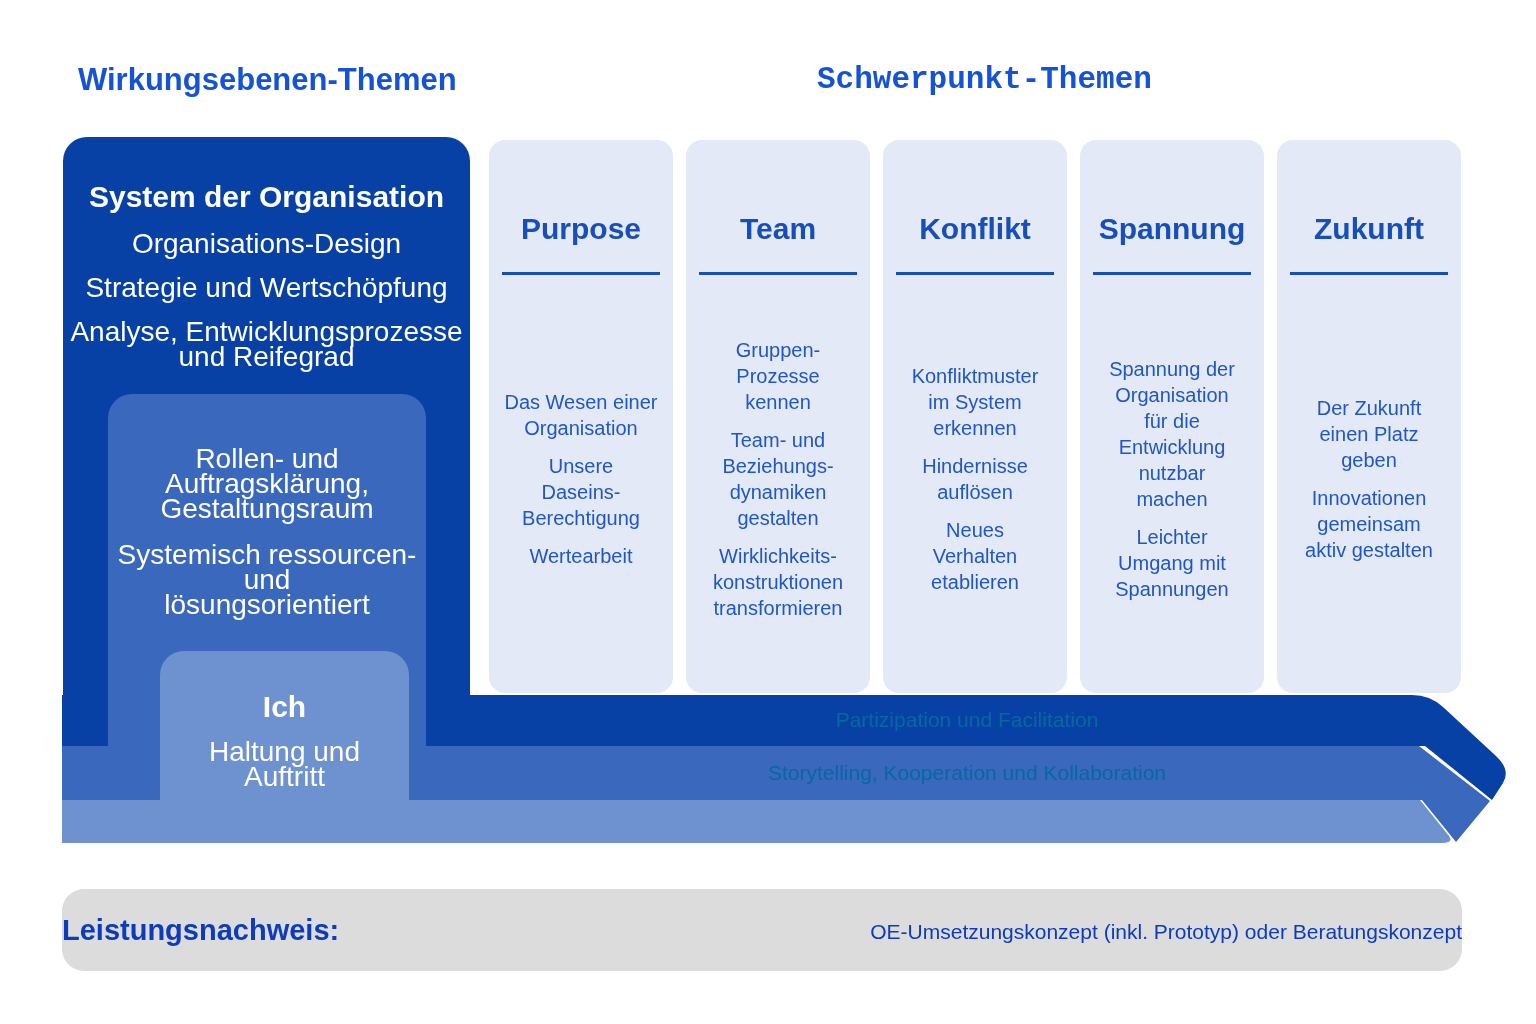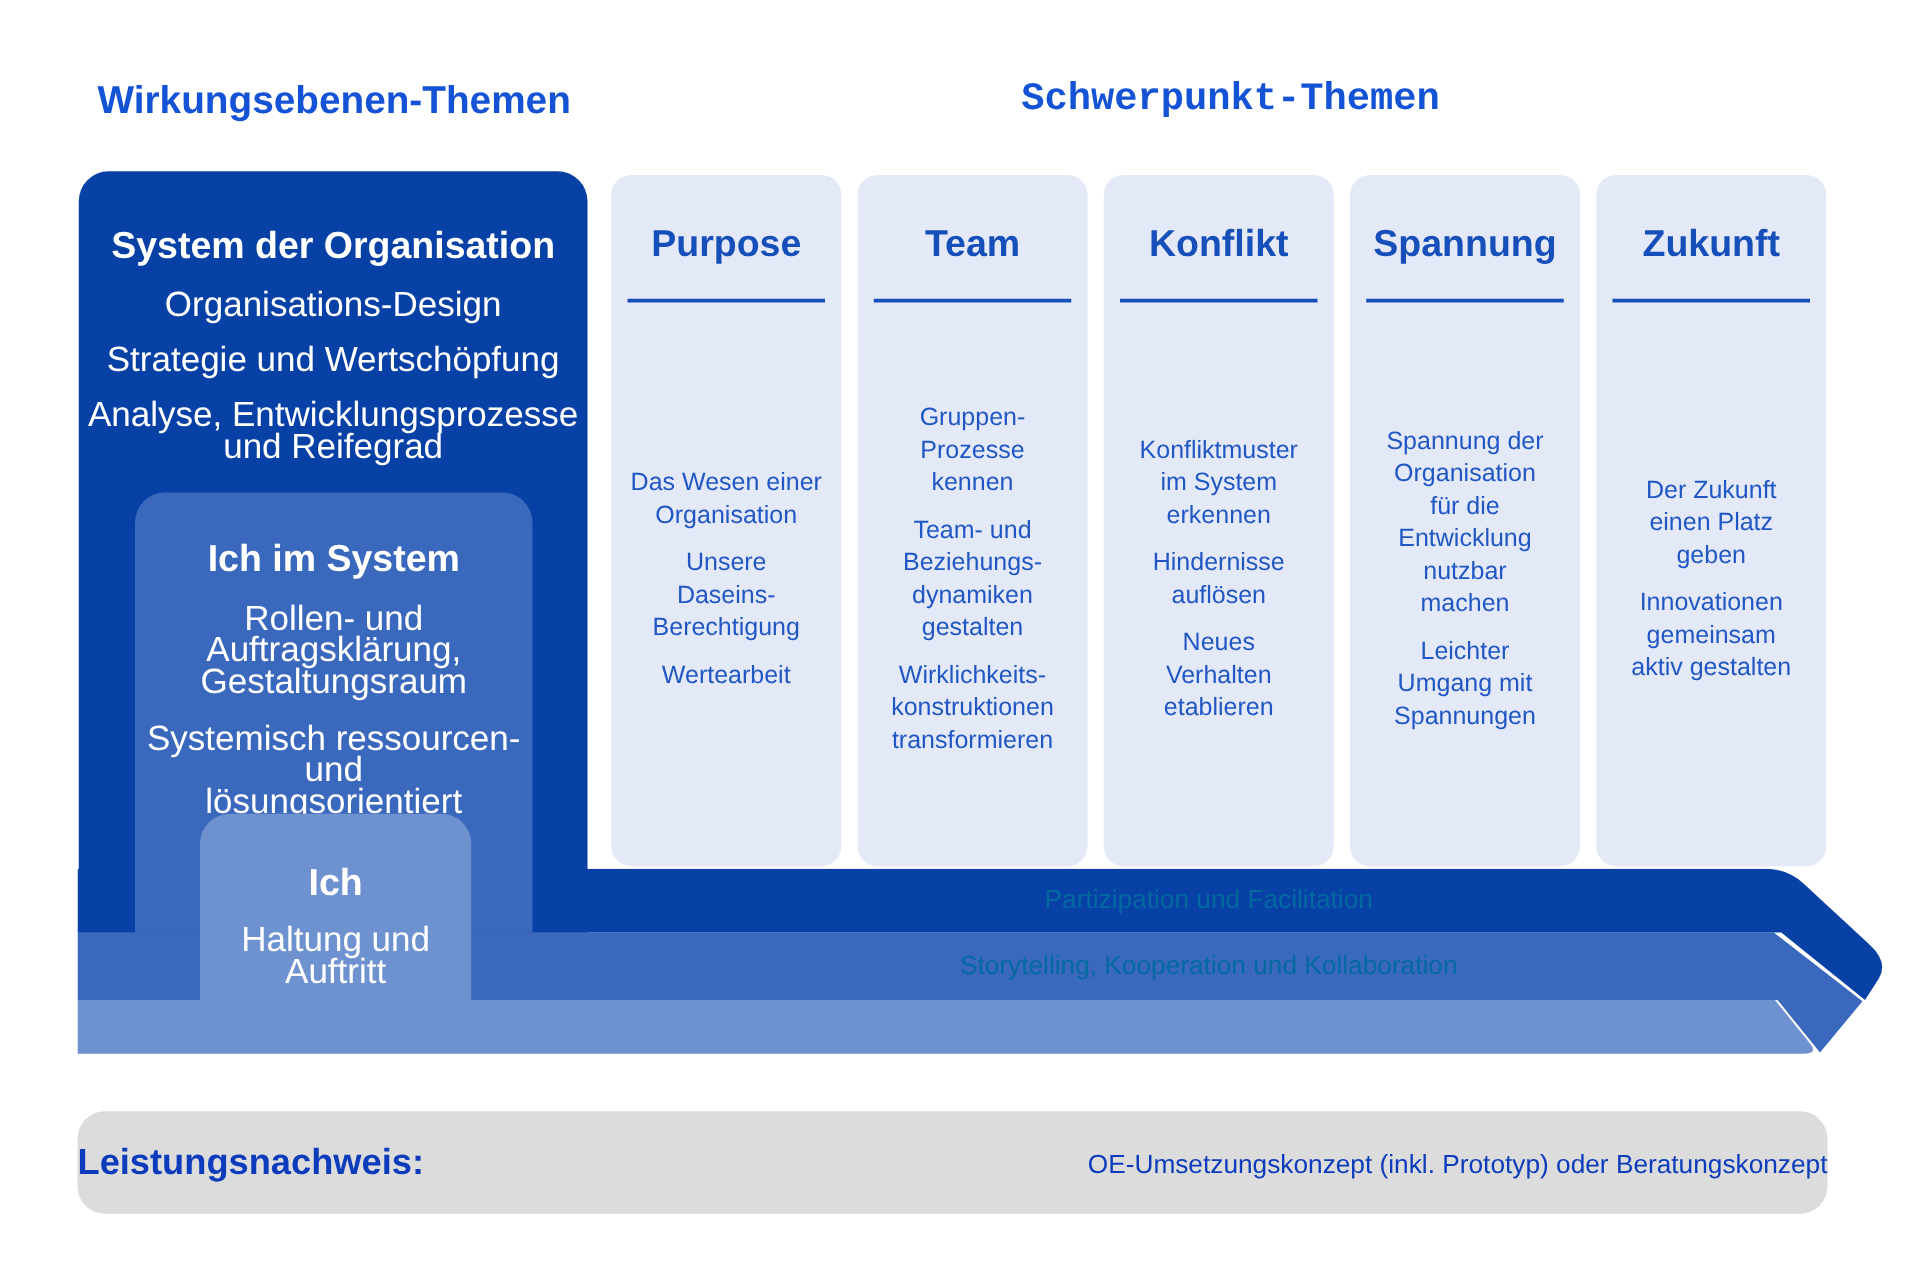--- a/index.html
+++ b/index.html
@@ -20,21 +20,21 @@
   .box-title{font-size:30px;font-weight:bold;line-height:36px;color:#ffffff;}
   .box-items{display:flex;flex-direction:column;gap:19px;margin-top:16px;}
   .box-item{font-size:28px;line-height:25px;color:#ffffff;white-space:pre-line;}
   
   .columns{display:flex;gap:13px;}
   .col{
     width:184px;height:553px;background:var(--column_bg);border-radius:16px;
     box-sizing:border-box;display:flex;flex-direction:column;align-items:center;
     padding-top:37px;
   }
-  .col-title{font-size:30px;font-weight:bold;line-height:38px;color:var(--title_blue);text-align:center;}
+  .col-title{font-size:30px;font-weight:bold;line-height:38px;color:var(--title_blue);text-align:center;margin-top:33px;}
   .col-underline{width:158px;height:0;border-top:3px solid var(--title_blue);margin-top:24px;}
   .col-items{
     flex:1;display:flex;flex-direction:column;justify-content:center;
     gap:12px;padding-bottom:10px;
   }
   .col-item{font-size:20px;line-height:26px;color:var(--body_blue);text-align:center;white-space:pre-line;}
   
   .band-svg{display:block;}
   .band-fill-1{fill:var(--dark_blue);}
   .band-fill-2{fill:var(--medium_blue);}
@@ -72,30 +72,29 @@
     <div class="box-title">System der Organisation</div>
     <div class="box-items">
       <div class="box-item">Organisations-Design</div>
       <div class="box-item">Strategie und Wertschöpfung</div>
       <div class="box-item">Analyse, Entwicklungsprozesse
 und Reifegrad</div>
     </div>
   </div>
 
   <div class="abs level-box box-medium" style="left:108px;top:394px;width:318px;height:352px;padding-top:36px;">
-    <div class="box-title">Ich im System</div>
     <div class="box-items" style="gap:21px;">
       <div class="box-item">Rollen- und Auftragsklärung,
 Gestaltungsraum</div>
       <div class="box-item">Systemisch ressourcen- und
 lösungsorientiert</div>
     </div>
   </div>
 
-  <div class="abs level-box box-light" style="left:160px;top:651px;width:217px;height:151px;padding-top:38px;">
+  <div class="abs level-box box-light" style="left:160px;top:651px;width:249px;height:151px;padding-top:38px;">
     <div class="box-title">Ich</div>
     <div class="box-items" style="gap:0;margin-top:14px;">
       <div class="box-item">Haltung und
 Auftritt</div>
     </div>
   </div>
 
   <div class="abs columns" style="left:489px;top:140px;">
 
     <div class="col">

